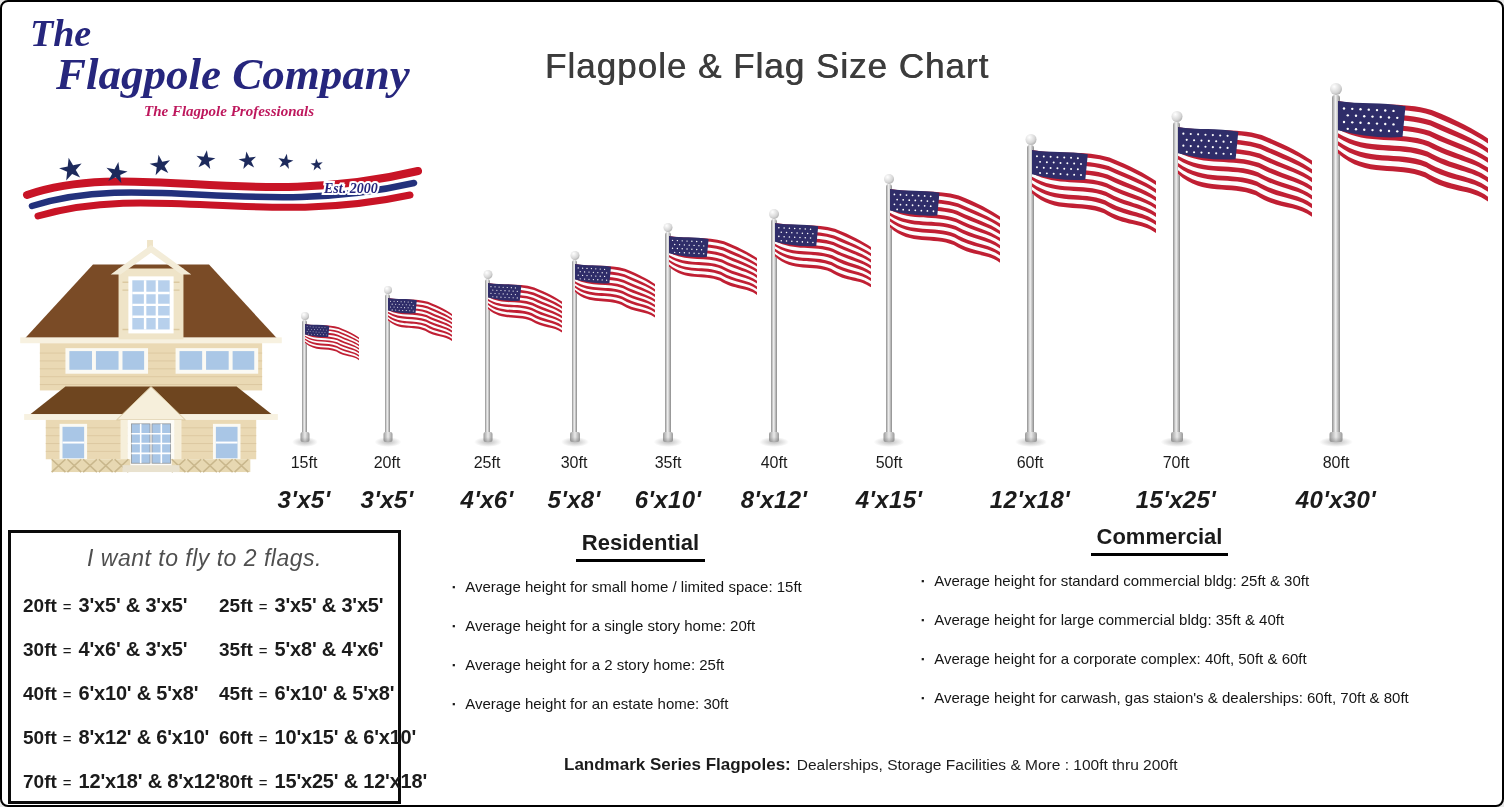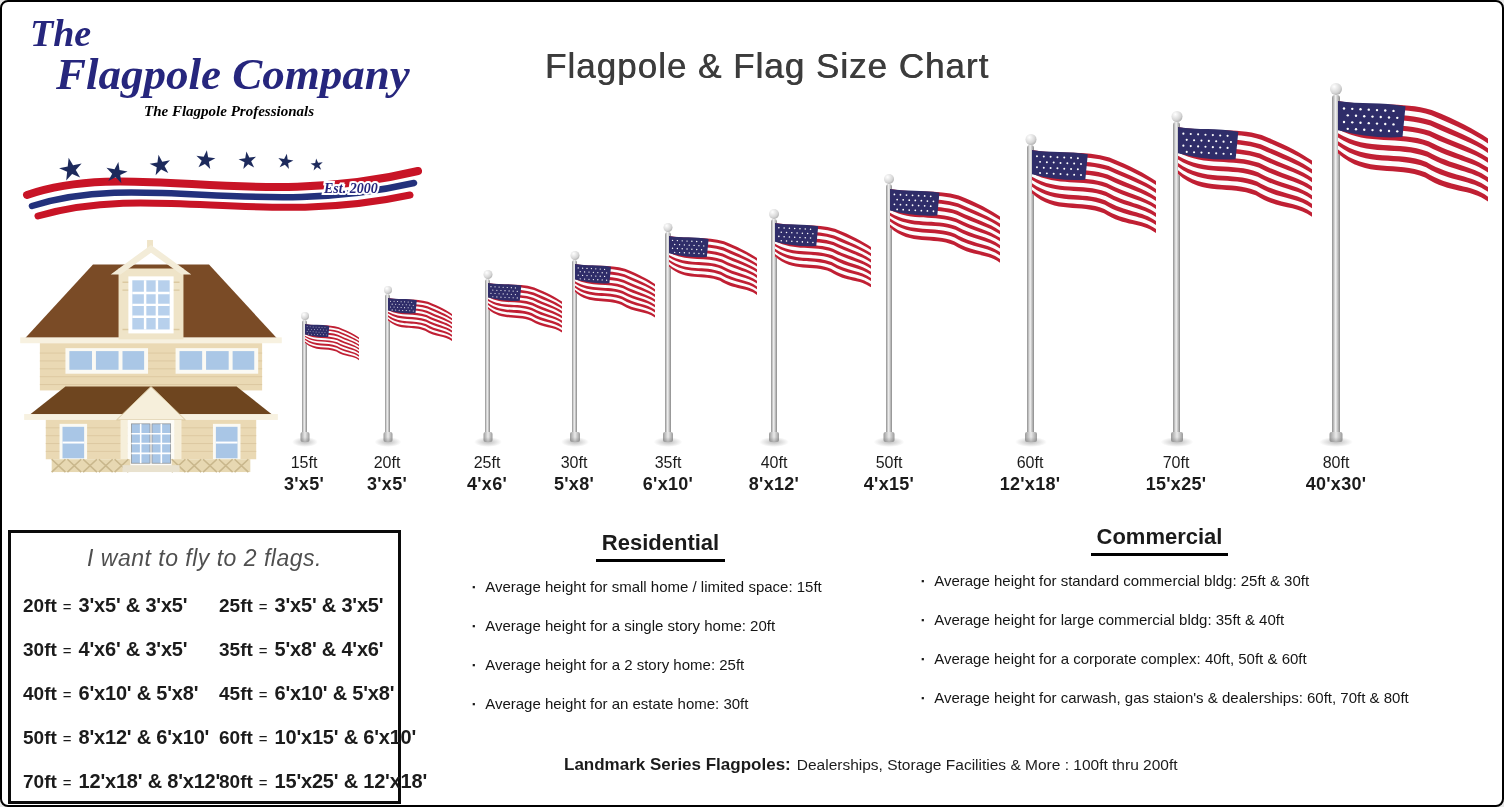--- a/index.html
+++ b/index.html
@@ -8,21 +8,21 @@
     background:#ffffff; border:2px solid #000; border-radius:8px;
     overflow:hidden; font-family:"Liberation Sans", sans-serif; color:#1b1b1b;
   }
   
   .logo{position:absolute; left:22px; top:12px; width:400px;}
   .logo-the{font-family:"Liberation Serif", serif; font-style:italic; font-weight:bold;
     font-size:38px; color:#26267d; line-height:1; margin-left:6px;}
   .logo-name{font-family:"Liberation Serif", serif; font-style:italic; font-weight:bold;
     font-size:45px; color:#26267d; line-height:1; margin-left:32px; white-space:nowrap;}
   .logo-tagline{font-family:"Liberation Serif", serif; font-style:italic; font-weight:bold;
-    font-size:15px; color:#000000; text-align:center; margin-top:6px; margin-left:40px; width:330px;}
+    font-size:15px; color:#be185d; text-align:center; margin-top:6px; margin-left:40px; width:330px;}
   .logo-swoosh{position:absolute; left:-2px; top:124px; width:400px; height:90px;}
   
   .page-title{position:absolute; left:440px; top:44px; width:650px; text-align:center;
     font-size:35px; color:#3c3c3c; letter-spacing:1px; text-shadow:0.6px 0 0 #3c3c3c; white-space:nowrap;}
   
   .house{position:absolute; left:16px; top:237px; width:266px; height:236px;}
   
   .pole{position:absolute;}
   .shaft{position:absolute; left:0; top:0; width:100%; height:100%;
     background:linear-gradient(90deg,#8f8f8f 0%,#f2f2f2 45%,#8a8a8a 100%); border-radius:3px;}
@@ -30,34 +30,34 @@
     background:radial-gradient(circle at 35% 30%, #ffffff 0%, #d6d6d6 55%, #8d8d8d 100%);}
   .sleeve{position:absolute; bottom:0; left:50%; transform:translateX(-50%); width:11px; height:10px;
     background:linear-gradient(90deg,#9a9a9a,#eaeaea,#9a9a9a); border-radius:2px;}
   .base-shadow{position:absolute; bottom:-5px; left:50%; transform:translateX(-50%);
     width:34px; height:10px; border-radius:50%;
     background:radial-gradient(ellipse at center, rgba(110,110,110,.45), rgba(110,110,110,0) 70%);}
   .flag{position:absolute; overflow:visible;}
   
   .plabel{position:absolute; top:452px; width:110px; text-align:center; color:#1b1b1b;}
   .plabel .h{display:block; font-size:16px;}
-  .plabel .s{display:block; font-size:18px; font-weight:bold; margin-top:2px; letter-spacing:.3px;}
+  .plabel .s{display:block; font-size:24px; font-weight:bold; margin-top:14px; letter-spacing:.3px;font-style:italic;}
   
   .tf-box{position:absolute; left:6px; top:528px; width:387px; height:268px;
     border:3px solid #0b0b0b; background:#fff;}
   .tf-title{margin-top:12px; text-align:center; font-size:23px; font-style:italic;
     color:#4f4f4f; letter-spacing:.5px;}
   .tf-grid{display:grid; grid-template-columns:196px 1fr; row-gap:21px; margin:22px 0 0 12px;}
   .tf-cell{display:flex; align-items:baseline; white-space:nowrap;}
   .tf-h{font-weight:bold; font-size:19px;}
   .tf-eq{font-size:15px; margin:0 7px 0 6px;}
   .tf-p{font-weight:bold; font-size:20px; letter-spacing:-.2px;}
   
   .section{position:absolute;}
-  .sec-res{left:456px; top:528px; width:405px;}
+  .sec-res{left:436px; top:528px; width:405px;}
   .sec-com{left:905px; top:522px; width:505px;}
   .sec-head-wrap{text-align:center;}
   .sec-head{display:inline-block; font-size:22px; font-weight:bold;
     border-bottom:3px solid #000; padding:0 6px 3px;}
   .bullets{list-style:none; margin:16px 0 0 0; padding:0 0 0 14px;}
   .bullets li{display:flex; align-items:baseline; font-size:15px; margin-bottom:22px; color:#151515;}
   .bullets .b{font-size:9px; margin-right:10px; position:relative; top:-2px;}
   
   .landmark{position:absolute; left:562px; top:753px; display:flex; align-items:baseline; white-space:nowrap;}
   .landmark .lb{font-size:17px; font-weight:bold; margin-right:6px;}

